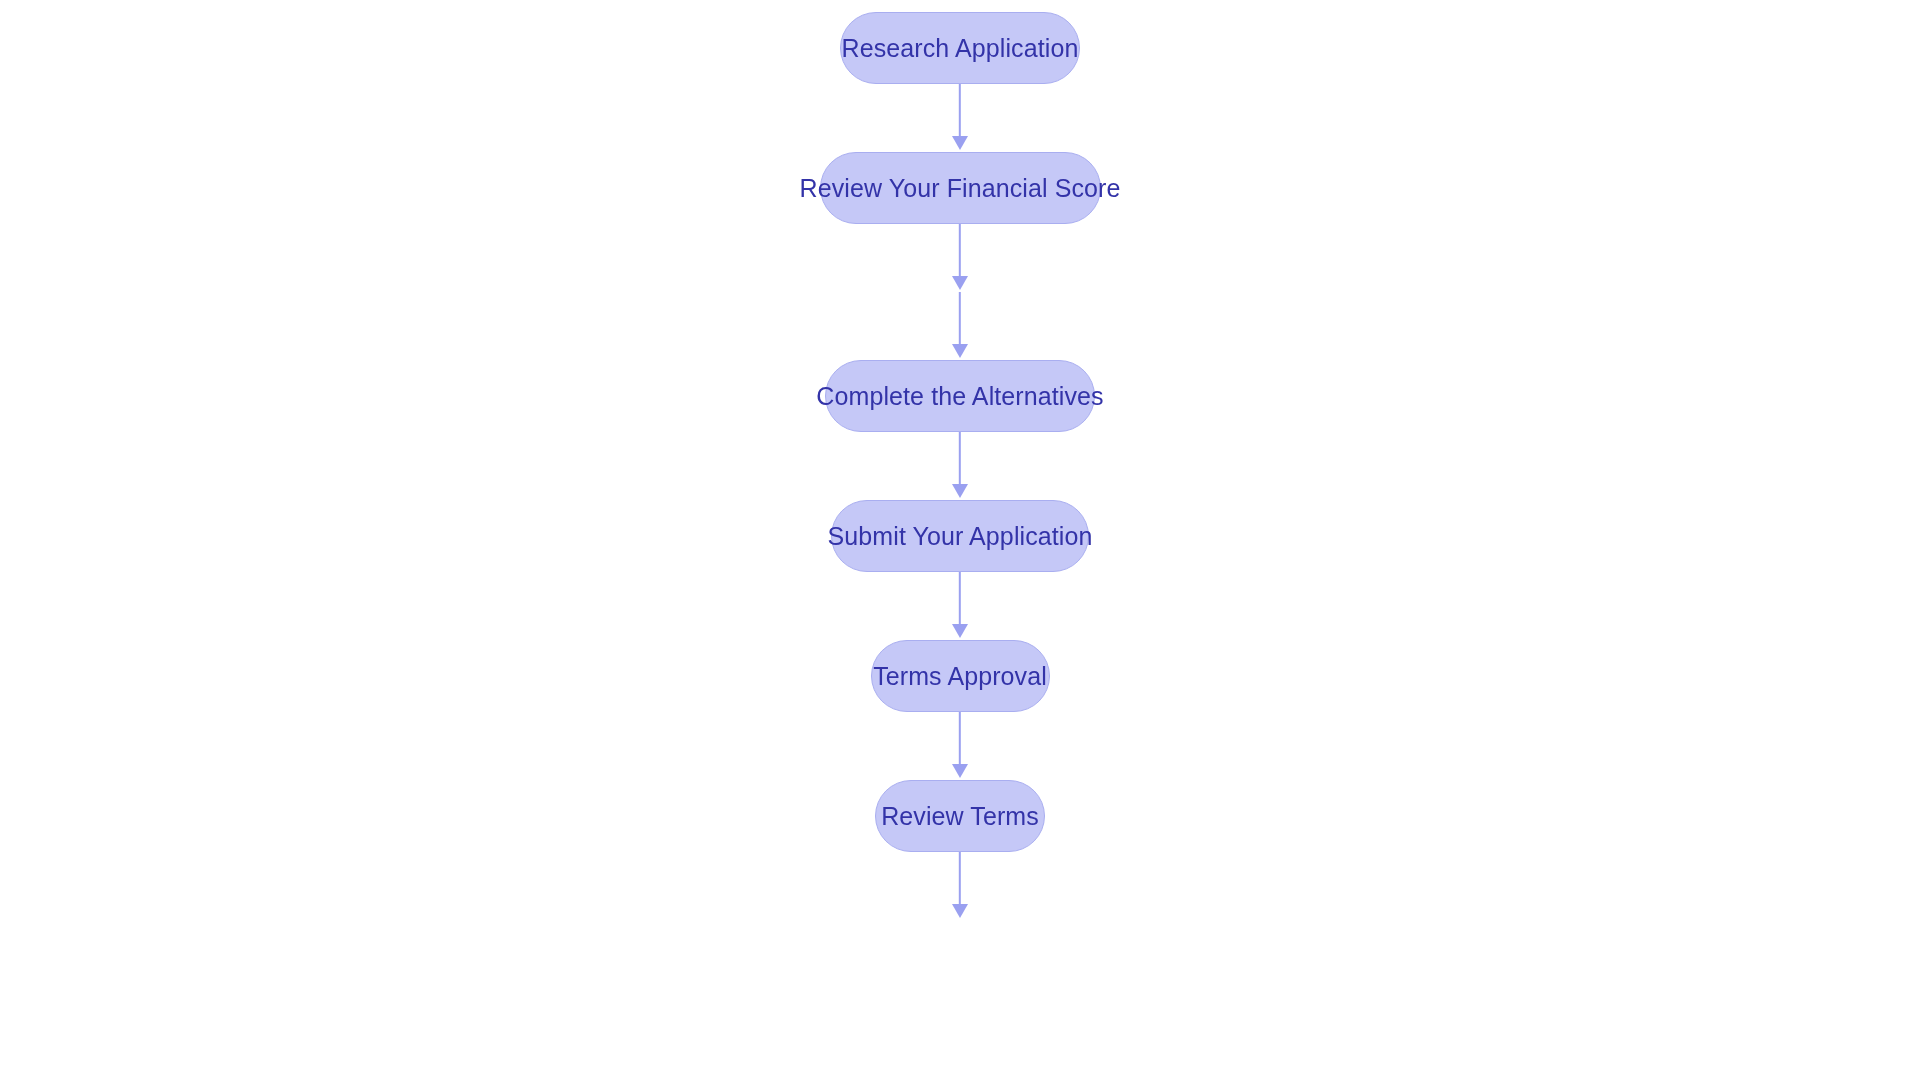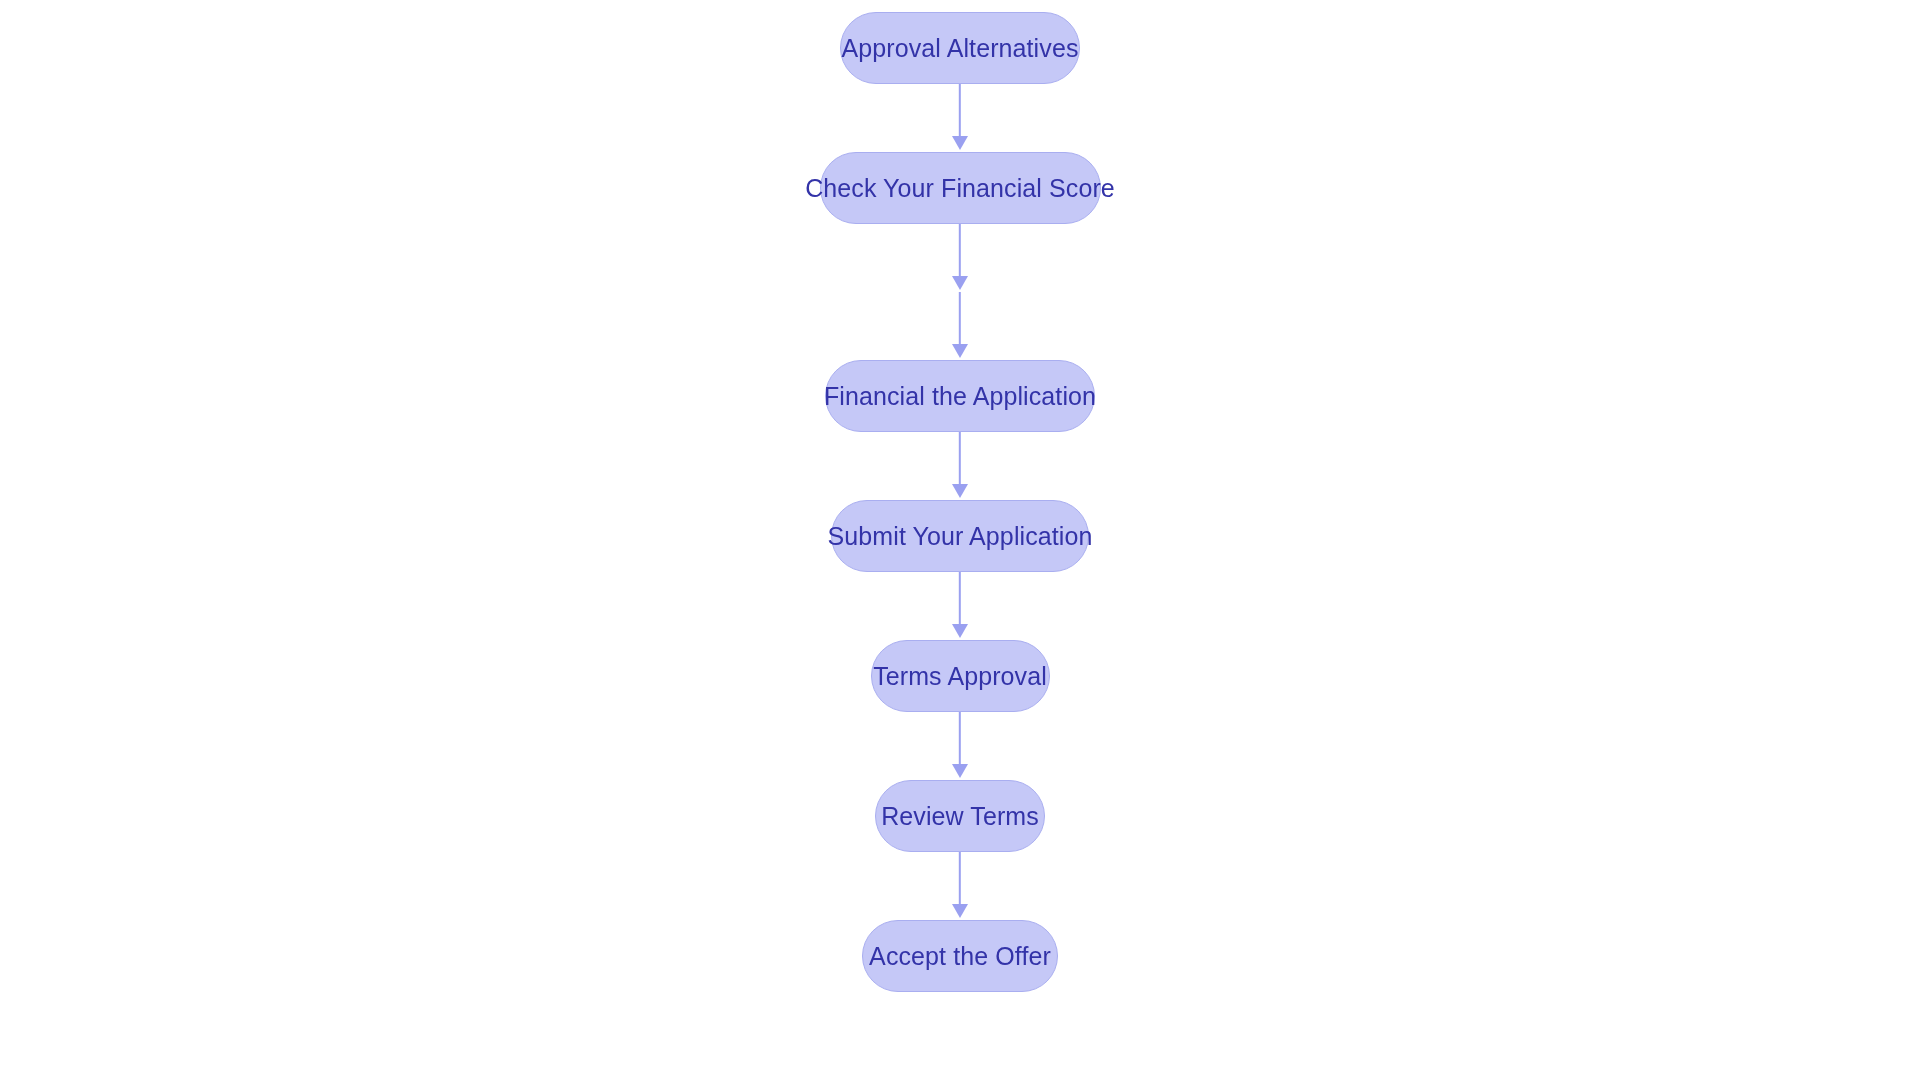--- a/index.html
+++ b/index.html
@@ -79,49 +79,48 @@
     border-left: 8.5px solid transparent;
     border-right: 8.5px solid transparent;
     border-top: 14px solid #9aa0f0;
   }
 </style>
 </head>
 <body>
 
 <div id="flowchart-canvas">
   <div class="flow-column" id="flow-column" style="padding-top: 12px;">
-      <div class="flow-node" style="width: 240px;">Approval Alternatives</div>
+      <div class="flow-node" style="width: 240px;">Research Application</div>
       <div class="flow-connector">
         <div class="conn-line"></div>
         <div class="conn-head"></div>
       </div>
-      <div class="flow-node" style="width: 281px;">Check Your Financial Score</div>
+      <div class="flow-node" style="width: 281px;">Review Your Financial Score</div>
       <div class="flow-connector">
         <div class="conn-line"></div>
         <div class="conn-head"></div>
       </div>
       <div class="flow-connector">
         <div class="conn-line"></div>
         <div class="conn-head"></div>
       </div>
-      <div class="flow-node" style="width: 270px;">Financial the Application</div>
+      <div class="flow-node" style="width: 270px;">Complete the Alternatives</div>
       <div class="flow-connector">
         <div class="conn-line"></div>
         <div class="conn-head"></div>
       </div>
       <div class="flow-node" style="width: 258px;">Submit Your Application</div>
       <div class="flow-connector">
         <div class="conn-line"></div>
         <div class="conn-head"></div>
       </div>
       <div class="flow-node" style="width: 179px;">Terms Approval</div>
       <div class="flow-connector">
         <div class="conn-line"></div>
         <div class="conn-head"></div>
       </div>
       <div class="flow-node" style="width: 170px;">Review Terms</div>
       <div class="flow-connector">
         <div class="conn-line"></div>
         <div class="conn-head"></div>
       </div>
-      <div class="flow-node" style="width: 196px;">Accept the Offer</div>
     </div>
 </div>
 
 </body></html>

